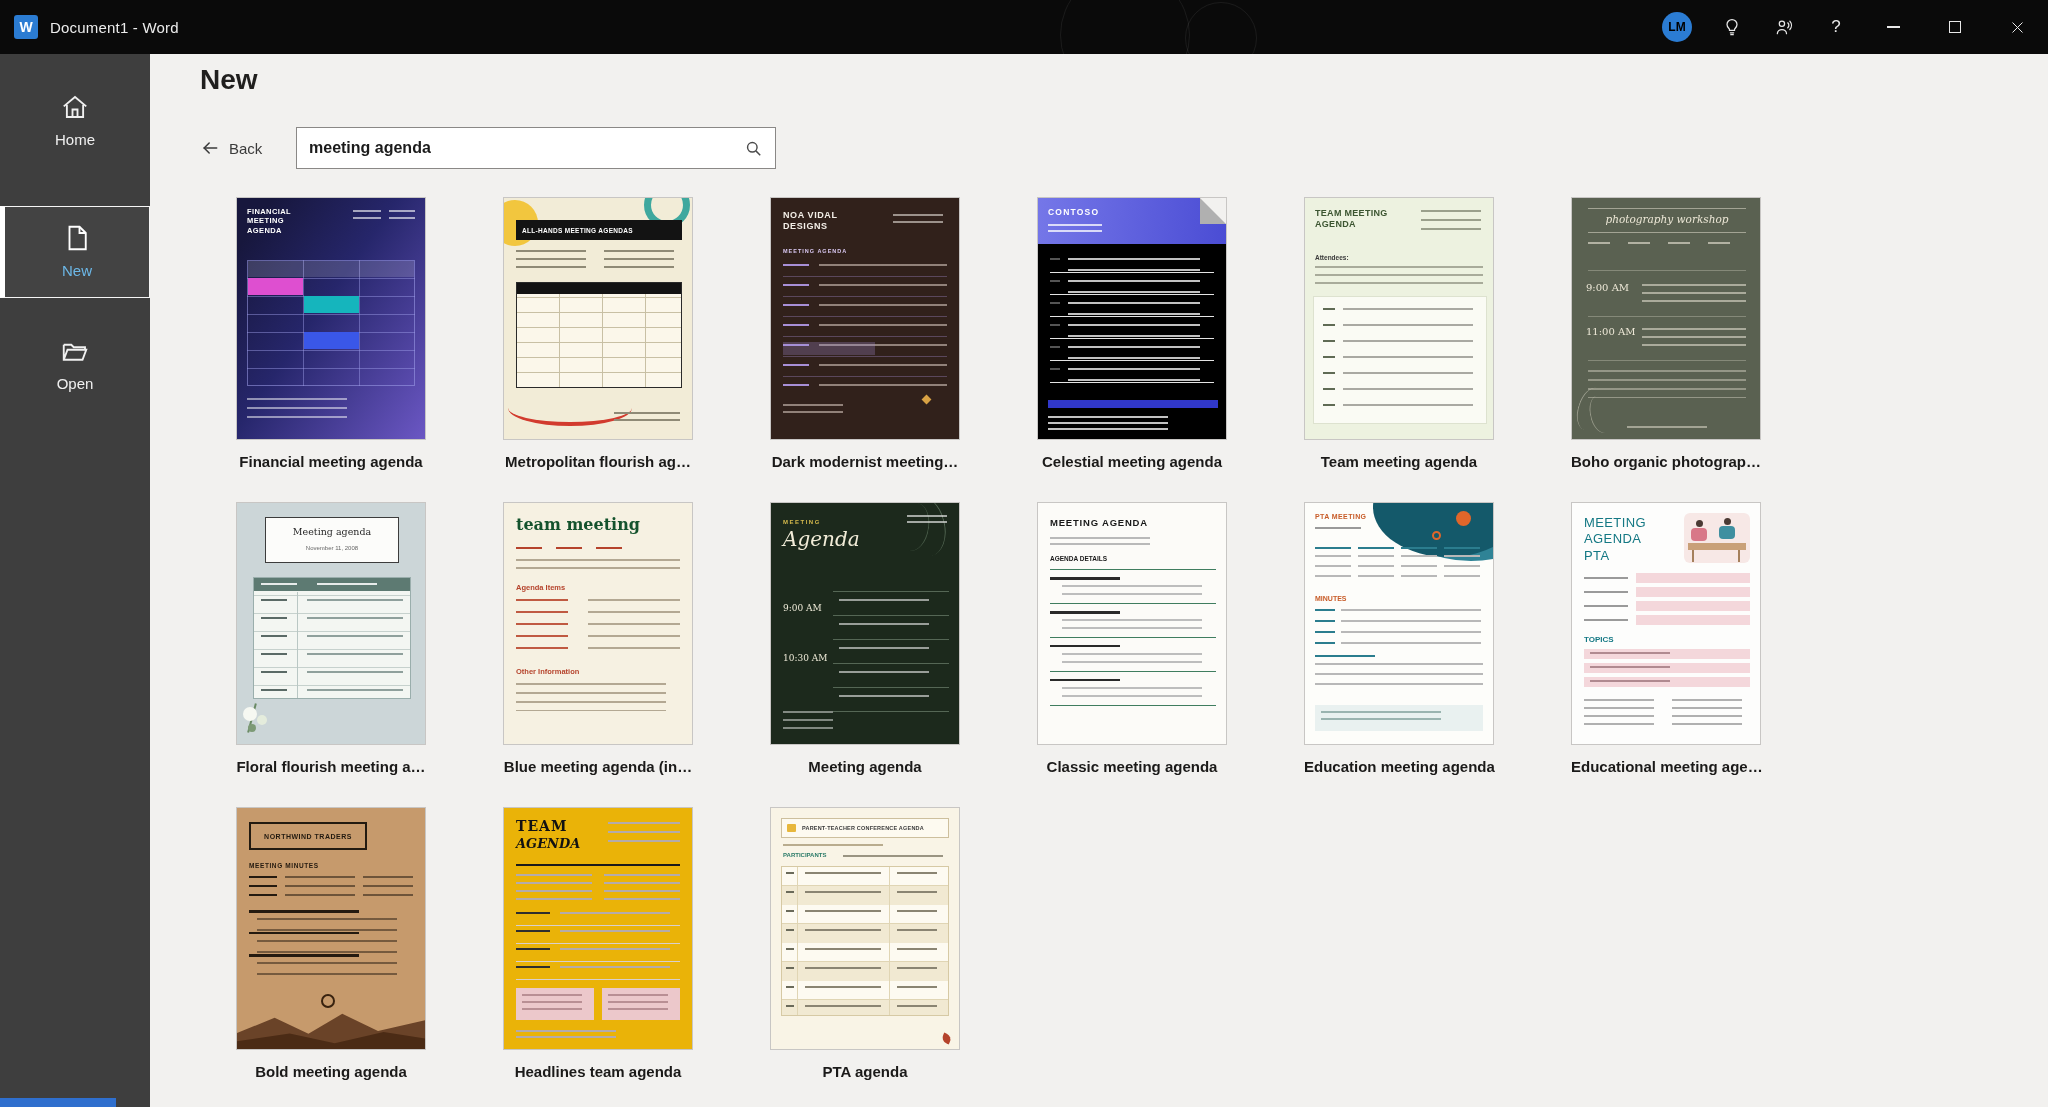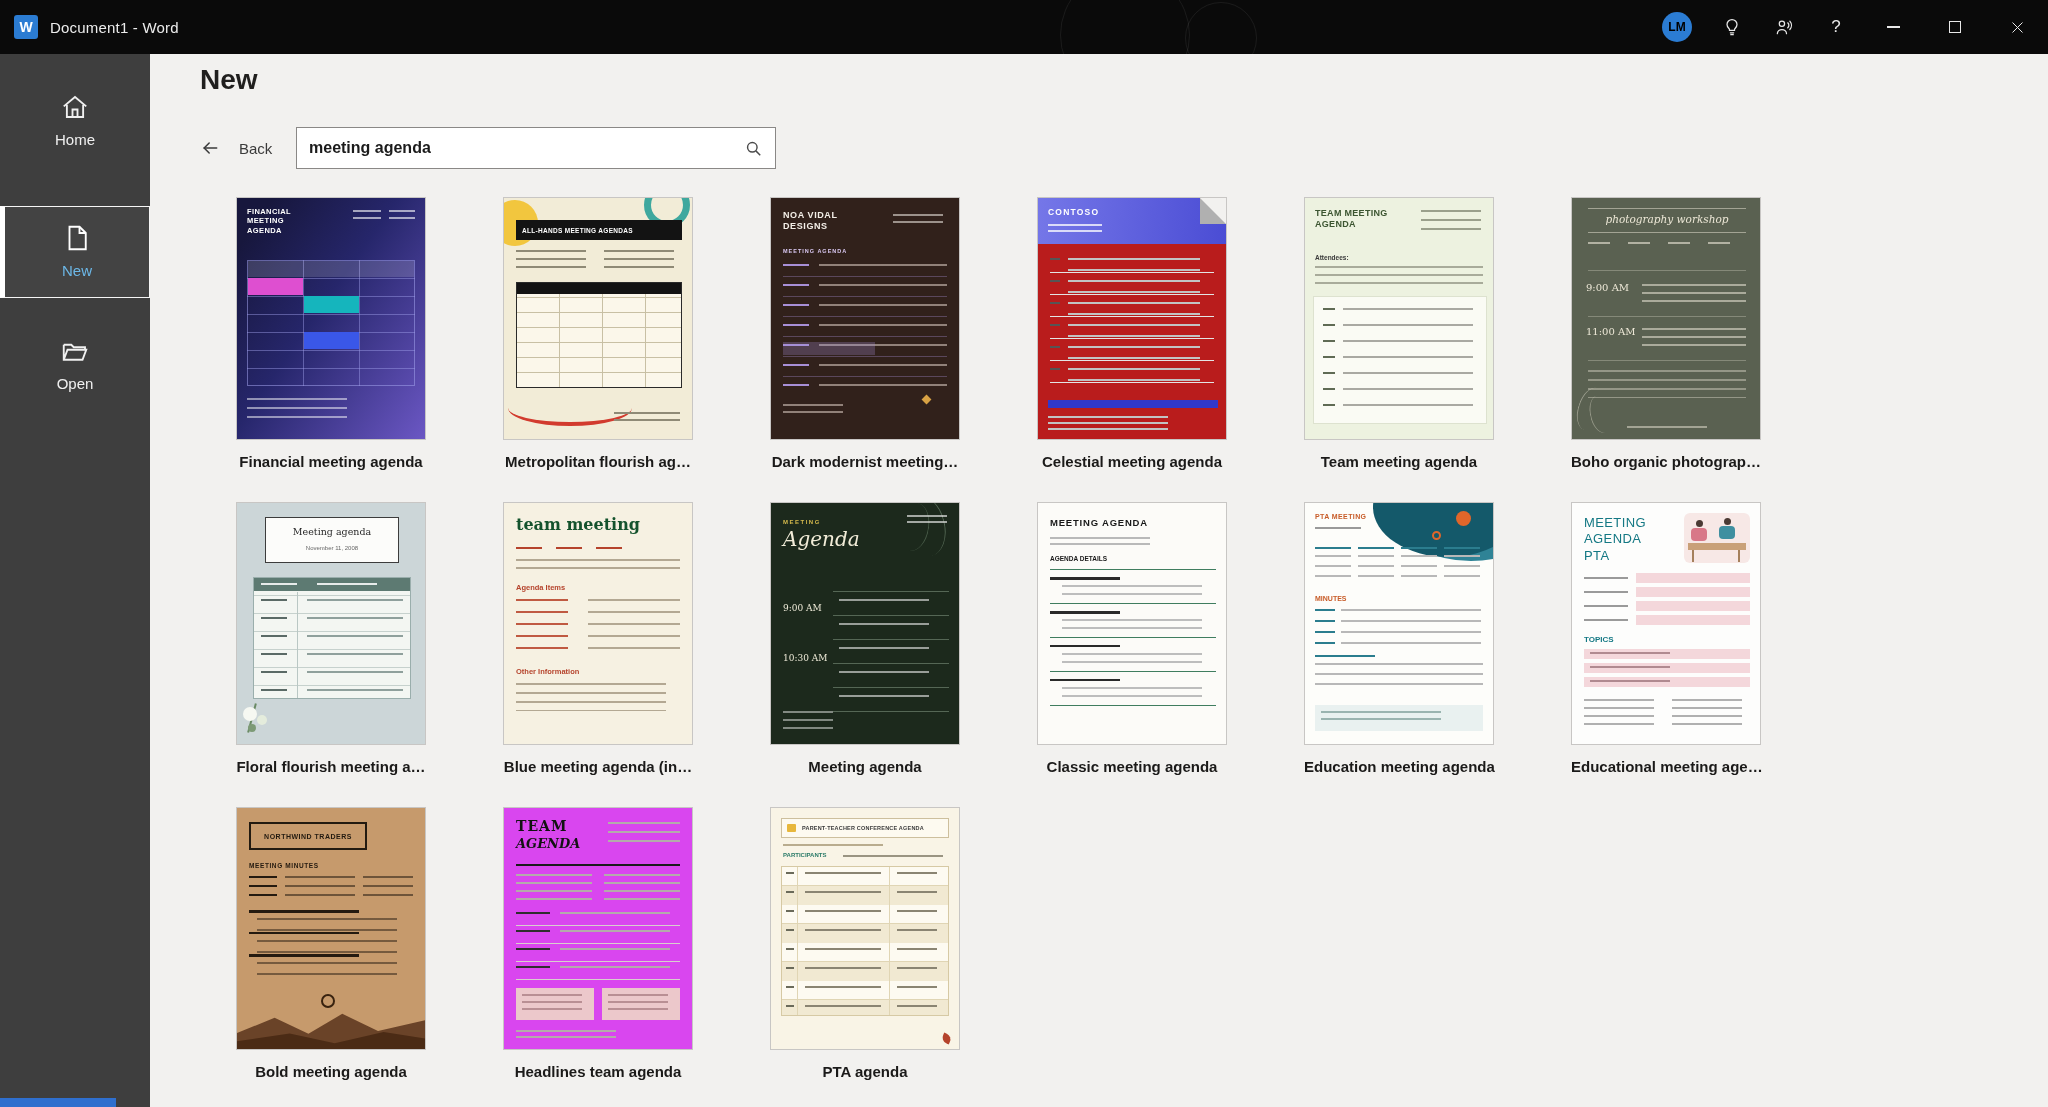--- a/index.html
+++ b/index.html
@@ -56,21 +56,21 @@
   .side-item.selected {
     border:1.5px solid #f5f5f5; border-left:5px solid #ffffff; background:#434343;
     margin-top:40px; margin-bottom:22px;
   }
   .side-item.selected .side-label { color:#6cb8e8; }
 
   
   .main { position:absolute; left:150px; top:54px; right:0; bottom:0; background:#f2f1ef; overflow:hidden; }
   .page-heading { position:absolute; left:50px; top:10px; font-size:28px; font-weight:600; color:#201f1e; }
   .back-btn {
-    position:absolute; left:50px; top:84px; display:flex; align-items:center; gap:19px;
+    position:absolute; left:50px; top:84px; display:flex; align-items:center; gap:9px;
     color:#3b3b3b; font-size:15px; cursor:pointer;
   }
   .back-btn svg { width:20px; height:20px; }
   .search-box {
     position:absolute; left:146px; top:73px; width:480px; height:42px;
     background:#fff; border:1px solid #8a8886; display:flex; align-items:center; padding:0 12px;
   }
   .search-box input {
     flex:1; border:none; outline:none; background:transparent;
     font-family:"Liberation Sans",sans-serif; font-size:16px; font-weight:600; color:#1b1b1b;
@@ -224,21 +224,21 @@
         <div class="stripes" style="left:48px;top:66px;width:128px;height:122px;background:repeating-linear-gradient(180deg,rgba(240,225,215,.5) 0 2px,transparent 2px 20px)"></div>
         <div class="stripes" style="left:12px;top:78px;width:164px;height:112px;background:repeating-linear-gradient(180deg,rgba(167,143,214,.35) 0 1px,transparent 1px 20px)"></div>
         <div class="abs" style="left:12px;top:144px;width:92px;height:13px;background:rgba(167,143,214,.28)"></div>
         <div class="abs" style="left:152px;top:198px;width:7px;height:7px;background:#d8a244;transform:rotate(45deg)"></div>
         <div class="stripes" style="left:12px;top:206px;width:60px;height:14px;background:repeating-linear-gradient(180deg,rgba(240,225,215,.5) 0 2px,transparent 2px 7px)"></div>
       </div>
       <div class="card-label">Dark modernist meeting…</div>
     </div>
 
     <div class="card">
-      <div class="thumb" style="background:#b91c1c">
+      <div class="thumb" style="background:#000000">
         <div class="abs" style="left:0;top:0;width:190px;height:46px;background:linear-gradient(95deg,#7577e8,#4a4cd4)"></div>
         <div class="mt" style="left:10px;top:9px;font-size:8.5px;color:#fff;letter-spacing:1.2px">CONTOSO</div>
         <div class="stripes" style="left:10px;top:26px;width:54px;height:12px;background:repeating-linear-gradient(180deg,rgba(255,255,255,.75) 0 2px,transparent 2px 6px)"></div>
         <div class="abs" style="right:0;top:0;width:26px;height:26px;background:#f2f1ef"></div>
         <div class="abs" style="right:0;top:0;width:26px;height:26px;background:#b0b0b0;clip-path:polygon(0 0,100% 100%,0 100%)"></div>
         <div class="stripes" style="left:12px;top:60px;width:10px;height:132px;background:repeating-linear-gradient(180deg,#555 0 2px,transparent 2px 22px)"></div>
         <div class="stripes" style="left:30px;top:60px;width:132px;height:132px;background:repeating-linear-gradient(180deg,#c2c2c2 0 2px,transparent 2px 11px)"></div>
         <div class="stripes" style="left:12px;top:74px;width:164px;height:120px;background:repeating-linear-gradient(180deg,#e4e4e4 0 1px,transparent 1px 22px)"></div>
         <div class="abs" style="left:10px;top:202px;width:170px;height:8px;background:#3138ca"></div>
         <div class="stripes" style="left:10px;top:218px;width:120px;height:14px;background:repeating-linear-gradient(180deg,#c2c2c2 0 2px,transparent 2px 6px)"></div>
@@ -400,21 +400,21 @@
         <div class="stripes" style="left:12px;top:102px;width:110px;height:66px;background:repeating-linear-gradient(180deg,#241a10 0 2.5px,transparent 2.5px 22px)"></div>
         <div class="stripes" style="left:20px;top:110px;width:140px;height:62px;background:repeating-linear-gradient(180deg,rgba(36,26,16,.5) 0 2px,transparent 2px 11px)"></div>
         <div class="abs" style="left:84px;top:186px;width:14px;height:14px;border:2px solid #38220f;border-radius:50%"></div>
         <div class="abs" style="left:0;bottom:0;width:188px;height:40px;background:#6a4328;clip-path:polygon(0 100%,0 60%,20% 22%,38% 62%,56% 12%,75% 55%,100% 28%,100% 100%)"></div>
         <div class="abs" style="left:0;bottom:0;width:188px;height:26px;background:#4b2b15;clip-path:polygon(0 100%,0 70%,28% 40%,52% 78%,78% 35%,100% 60%,100% 100%)"></div>
       </div>
       <div class="card-label">Bold meeting agenda</div>
     </div>
 
     <div class="card">
-      <div class="thumb" style="background:#d946ef">
+      <div class="thumb" style="background:#eab308">
         <div class="mt serif" style="left:12px;top:10px;font-size:14px;font-weight:700;color:#121212;letter-spacing:1px">TEAM</div>
         <div class="mt serif" style="left:12px;top:28px;font-size:13px;font-weight:700;font-style:italic;color:#121212">AGENDA</div>
         <div class="stripes" style="left:104px;top:14px;width:72px;height:26px;background:repeating-linear-gradient(180deg,#b4abab 0 2px,transparent 2px 9px)"></div>
         <div class="abs" style="left:12px;top:56px;width:164px;height:2px;background:#1a1a1a"></div>
         <div class="stripes" style="left:12px;top:66px;width:76px;height:26px;background:repeating-linear-gradient(180deg,#b4abab 0 2px,transparent 2px 8px)"></div>
         <div class="stripes" style="left:100px;top:66px;width:76px;height:26px;background:repeating-linear-gradient(180deg,#b4abab 0 2px,transparent 2px 8px)"></div>
         <div class="abs" style="left:12px;top:100px;width:164px;height:72px;background:repeating-linear-gradient(180deg,transparent 0 17px,#d8cfcd 17px 18px)"></div>
         <div class="stripes" style="left:12px;top:104px;width:34px;height:66px;background:repeating-linear-gradient(180deg,#2e2e2e 0 2px,transparent 2px 18px)"></div>
         <div class="stripes" style="left:56px;top:104px;width:110px;height:66px;background:repeating-linear-gradient(180deg,#b4abab 0 2px,transparent 2px 18px)"></div>
         <div class="abs" style="left:12px;top:180px;width:78px;height:32px;background:#ecc8cb"></div>

